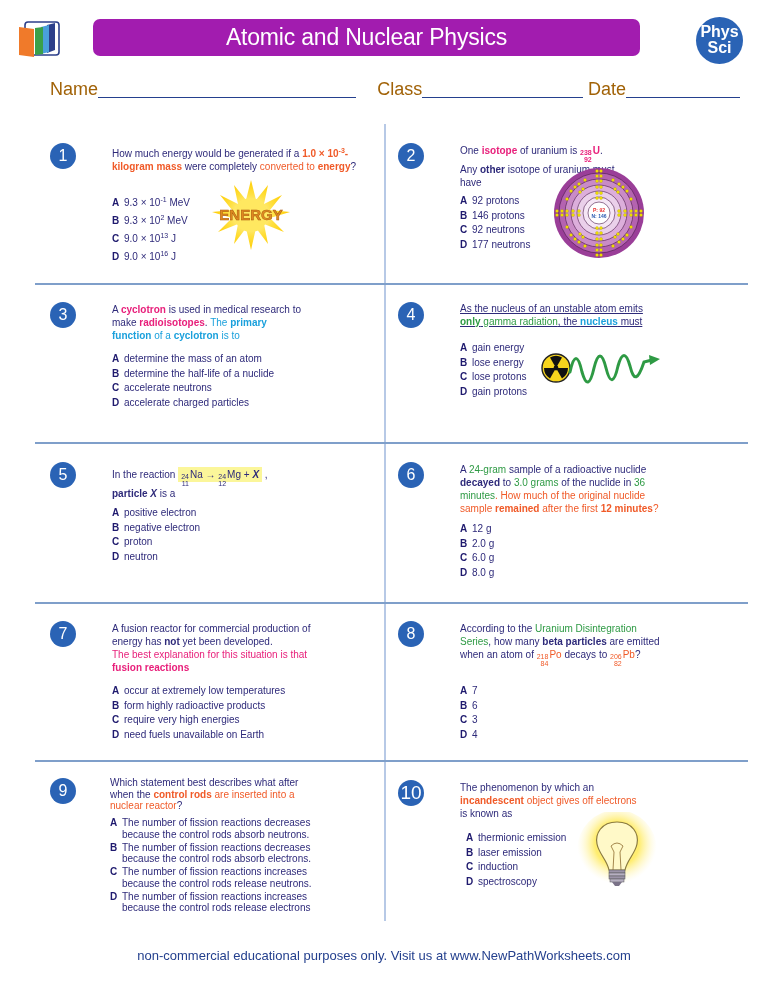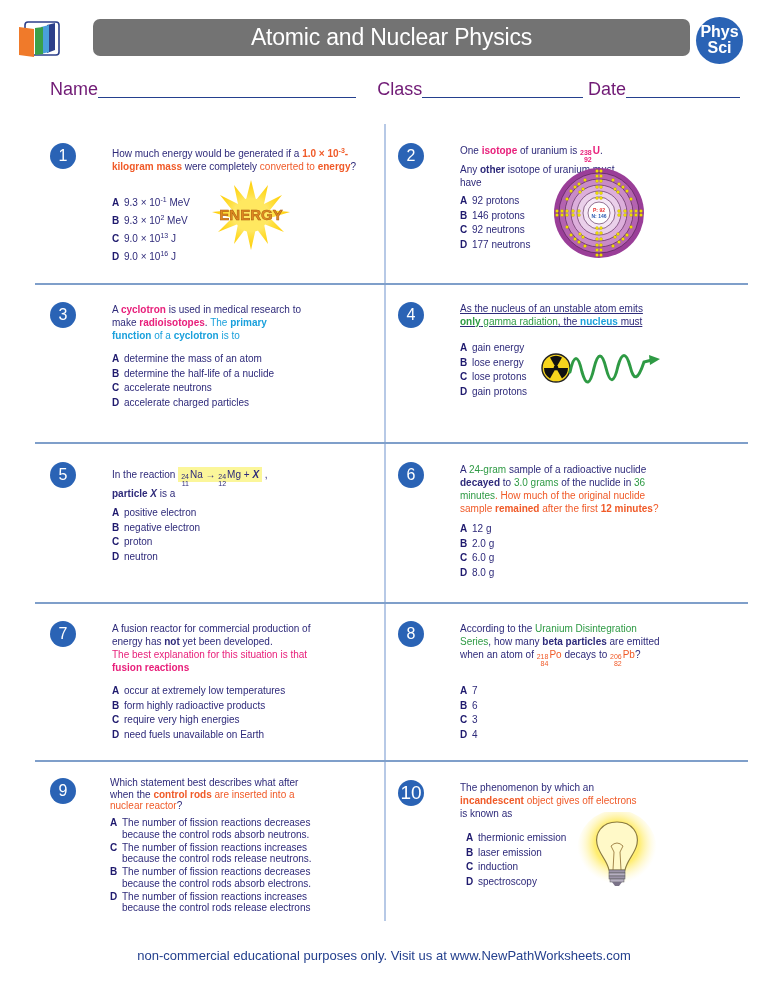--- a/index.html
+++ b/index.html
@@ -1,33 +1,33 @@
 <!DOCTYPE html>
 <html><head>
 <meta charset="utf-8">
 <style>
   * { box-sizing: border-box; margin: 0; padding: 0; }
   html, body { width: 768px; height: 994px; background: #ffffff; overflow: hidden; }
   body { position: relative; font-family: "Liberation Sans", sans-serif; color: #2e2a7a; }
 
   .logo { position: absolute; left: 17px; top: 20px; width: 44px; height: 38px; }
   .title-bar {
-    position: absolute; left: 93px; top: 19px; width: 597px; height: 37px;
-    background: #737373; border-radius: 7px; color: #ffffff;
+    position: absolute; left: 93px; top: 19px; width: 547px; height: 37px;
+    background: #a21caf; border-radius: 7px; color: #ffffff;
     font-size: 23px; text-align: center; line-height: 37px; letter-spacing: -0.2px;
   }
   .subject-badge {
     position: absolute; left: 696px; top: 17px; width: 47px; height: 47px;
     border-radius: 50%; background: #2a63b5; color: #fff; font-weight: bold;
     font-size: 16px; line-height: 16px; text-align: center; padding-top: 7px;
   }
 
   .header-fields {
     position: absolute; left: 50px; top: 78px; width: 690px; height: 22px;
-    font-size: 18px; color: #701a75; display: flex; align-items: flex-end;
+    font-size: 18px; color: #a16207; display: flex; align-items: flex-end;
   }
   .field-label { white-space: nowrap; }
   .field-line { border-bottom: 1px solid #24408e; height: 18px; margin-bottom: 2px; }
 
   .vdivider { position: absolute; left: 384px; top: 124px; width: 2px; height: 797px; background: #b7c9e6; }
   .hdivider { position: absolute; left: 35px; width: 713px; height: 2px; background: #7f9fca; }
 
   .q { position: absolute; width: 330px; }
   .qnum {
     position: absolute; left: 0; top: 0; width: 26px; height: 26px; border-radius: 50%;
@@ -319,22 +319,22 @@
   </div>
 </div>
 
 <div class="q" style="left:50px; top:778px;">
   <div class="qnum">9</div>
   <div class="qtext" style="width:205px; top:-1px; left:60px; line-height:11.5px;">
     <span>Which statement best describes what after when the </span><span class="orange b">control rods</span><span class="orange"> are inserted into a nuclear reactor</span><span>?</span>
   </div>
   <div class="opts" style="top:39px; left:60px;">
     <div class="opt wrap"><span class="opt-letter">A</span><span>The number of fission reactions decreases</span><span class="cont">because the control rods absorb neutrons.</span></div>
+    <div class="opt wrap"><span class="opt-letter">B</span><span>The number of fission reactions decreases</span><span class="cont">because the control rods absorb electrons.</span></div>
     <div class="opt wrap"><span class="opt-letter">C</span><span>The number of fission reactions increases</span><span class="cont">because the control rods release neutrons.</span></div>
-    <div class="opt wrap"><span class="opt-letter">B</span><span>The number of fission reactions decreases</span><span class="cont">because the control rods absorb electrons.</span></div>
     <div class="opt wrap"><span class="opt-letter">D</span><span>The number of fission reactions increases</span><span class="cont">because the control rods release electrons</span></div>
   </div>
 </div>
 
 <div class="q" style="left:398px; top:780px;">
   <div class="qnum wide">10</div>
   <div class="qtext" style="width:210px; top:1px;">
     <span>The phenomenon by which an </span><br><span class="orange b">incandescent</span><span class="orange"> object gives off electrons</span><br><span>is known as</span>
   </div>
   <div class="opts" style="top:51px;margin-left:6px;">

